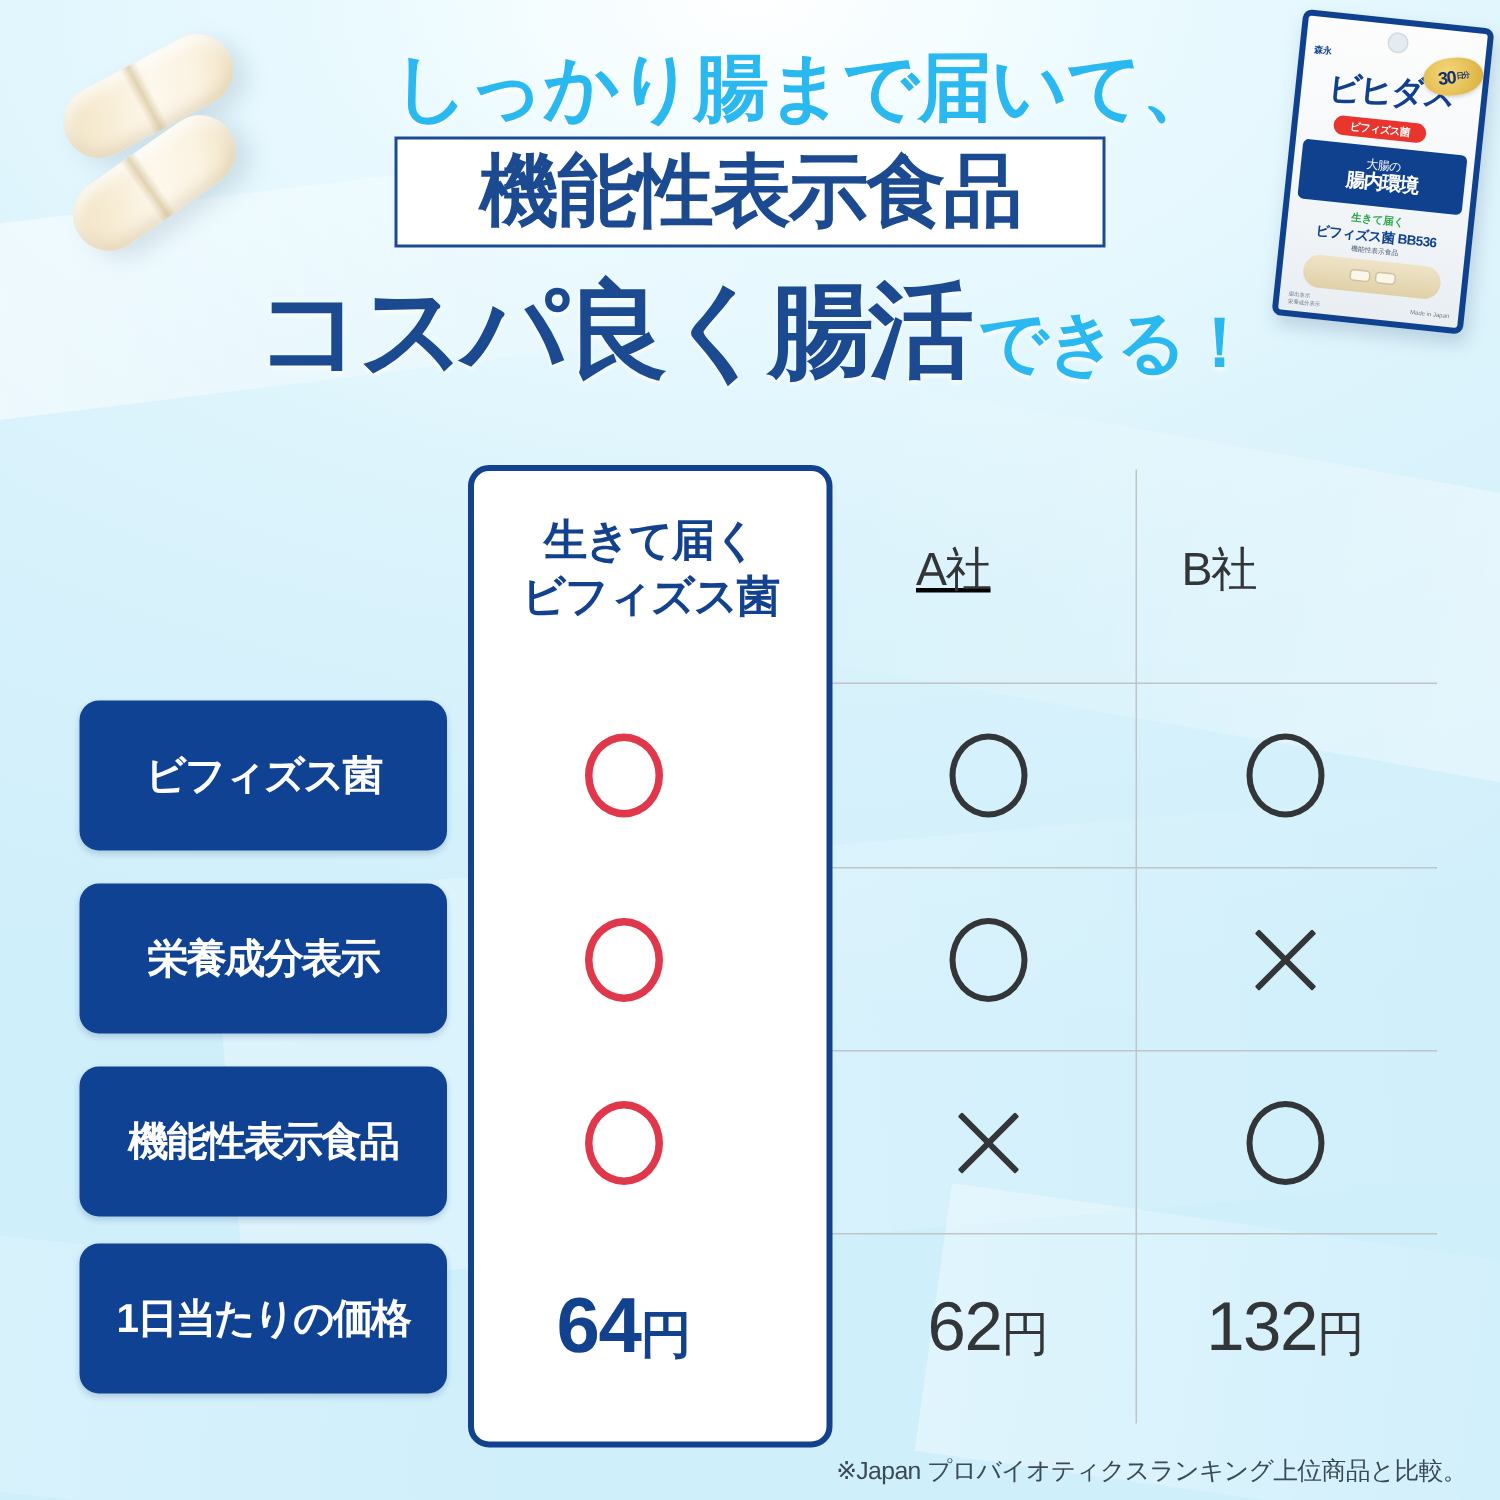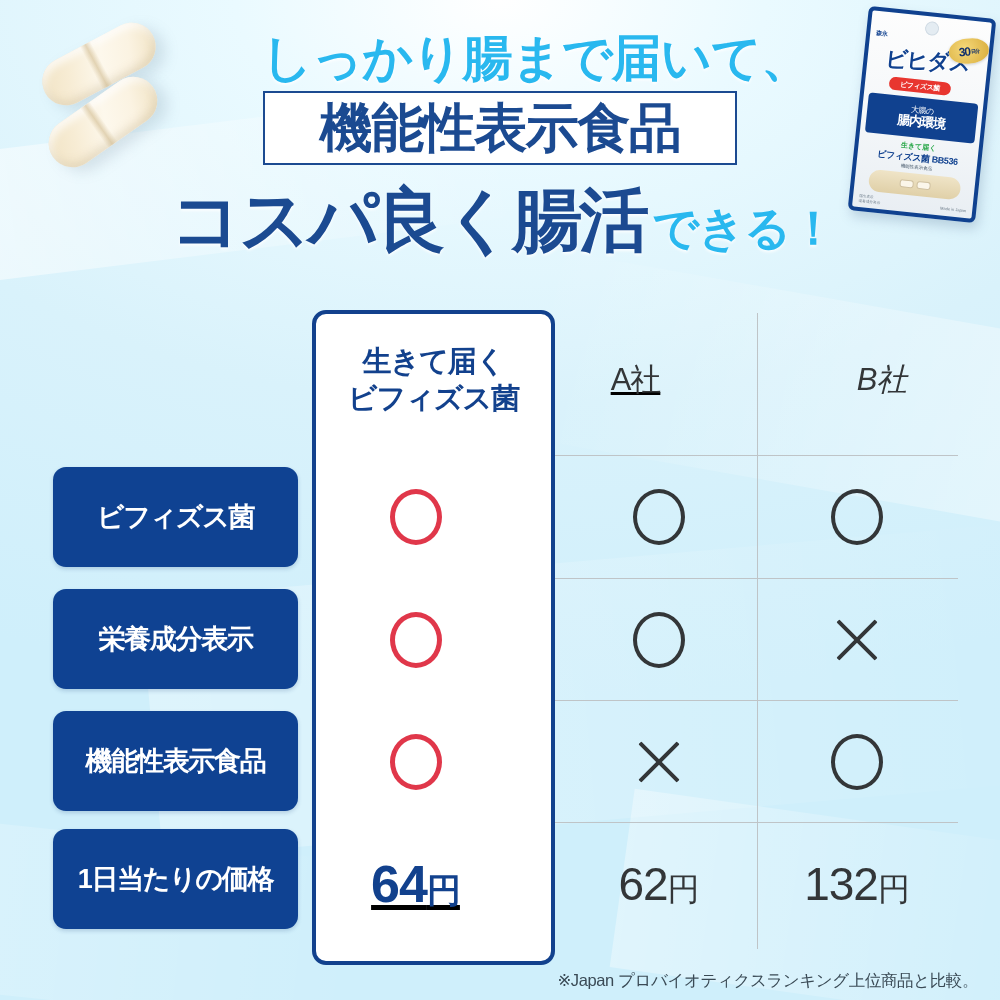--- a/index.html
+++ b/index.html
@@ -140,32 +140,32 @@
     z-index:2;
   }
 
   .hdr{position:absolute;top:0;height:150px;display:flex;align-items:center;justify-content:center;}
   .hdr-product{
     left:312px;width:243px;z-index:3;
     flex-direction:column;color:#12418d;font-weight:bold;font-size:29px;line-height:1.28;
     letter-spacing:-1px;text-align:center;
   }
   .hdr-a{left:537px;width:197px;text-decoration:underline;}
-  .hdr-b{left:783px;width:197px;font-style:italic;}
+  .hdr-b{left:714px;width:197px;}
   .hdr-other{font-size:31px;color:#333638;letter-spacing:-1px;}
 
   .rowlabel{
     position:absolute;left:53px;width:245px;height:100px;border-radius:13px;
     background:#0f4292;color:#ffffff;display:flex;align-items:center;justify-content:center;
     font-size:27px;font-weight:bold;letter-spacing:-1.3px;text-align:center;
     box-shadow:0 2px 4px rgba(20,60,120,.20);
   }
 
   .cell{position:absolute;height:122px;display:flex;align-items:center;justify-content:center;}
-  .cell-p{left:312px;width:207px;z-index:3;text-decoration:underline;}
+  .cell-p{left:312px;width:207px;z-index:3;}
   .cell-a{left:560px;width:197px;}
   .cell-b{left:758px;width:197px;}
 
   .mark-circle{
     width:52px;height:56px;border-radius:50%;box-sizing:border-box;border:4px solid #333638;
   }
   .mark-circle.red{border-color:#e0374a;border-width:5px;}
   .mark-x{position:relative;width:46px;height:46px;}
   .mark-x::before,.mark-x::after{
     content:"";position:absolute;left:50%;top:50%;width:4px;height:54px;

